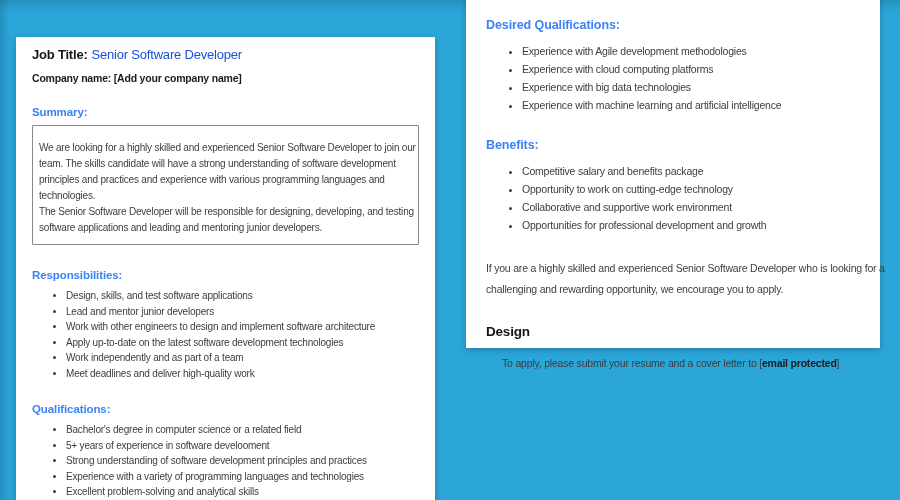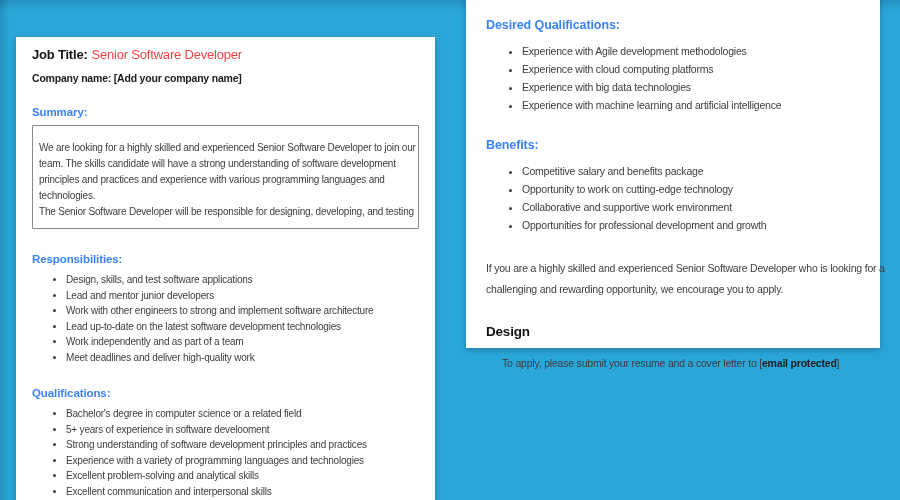--- a/index.html
+++ b/index.html
@@ -23,21 +23,21 @@
   .page-left{
     left:16px;top:37px;width:419px;height:475px;
     padding:10px 16px 16px 16px;box-sizing:border-box;
   }
   .page-right{
     left:466px;top:-22px;width:414px;height:370px;
     padding:40px 14px 16px 20px;box-sizing:border-box;
   }
   .job-title-line{margin:0 0 10px 0;font-size:13px;letter-spacing:-0.2px;}
   .job-title-label{font-weight:bold;color:#161618;margin-right:4px;}
-  .job-title-value{color:#ef4444;}
+  .job-title-value{color:#1d4ed8;}
   .company-line{font-size:10.5px;font-weight:bold;color:#1c1c1e;margin:0 0 22px 0;}
   h3.sec{
     font-size:11.5px;font-weight:bold;color:#3b82f6;
     margin:0 0 7px 0;letter-spacing:-0.1px;
   }
   .summary-heading{margin-bottom:9px;}
   .summary-box{
     border:1px solid #84888f;border-radius:1px;
     padding:14px 6px 8px 6px;margin:0 0 24px 0;
     overflow:hidden;
@@ -72,28 +72,29 @@
     <p class="company-line">Company name: [Add your company name]</p>
 
     <h3 class="sec summary-heading">Summary:</h3>
 
     <div class="summary-box">
       <div class="ln">We are looking for a highly skilled and experienced Senior Software Developer to join our</div>
       <div class="ln">team. The skills candidate will have a strong understanding of software development</div>
       <div class="ln">principles and practices and experience with various programming languages and</div>
       <div class="ln">technologies.</div>
       <div class="ln">The Senior Software Developer will be responsible for designing, developing, and testing</div>
+      <div class="ln">software applications and leading and mentoring junior developers.</div>
     </div>
 
     <h3 class="sec">Responsibilities:</h3>
     <ul class="bullets">
       <li>Design, skills, and test software applications</li>
       <li>Lead and mentor junior developers</li>
-      <li>Work with other engineers to strong and implement software architecture</li>
-      <li>Lead up-to-date on the latest software development technologies</li>
+      <li>Work with other engineers to design and implement software architecture</li>
+      <li>Apply up-to-date on the latest software development technologies</li>
       <li>Work independently and as part of a team</li>
       <li>Meet deadlines and deliver high-quality work</li>
     </ul>
 
     <h3 class="sec">Qualifications:</h3>
     <ul class="bullets last-list">
       <li>Bachelor's degree in computer science or a related field</li>
       <li>5+ years of experience in software develooment</li>
       <li>Strong understanding of software development principles and practices</li>
       <li>Experience with a variety of programming languages and technologies</li>

